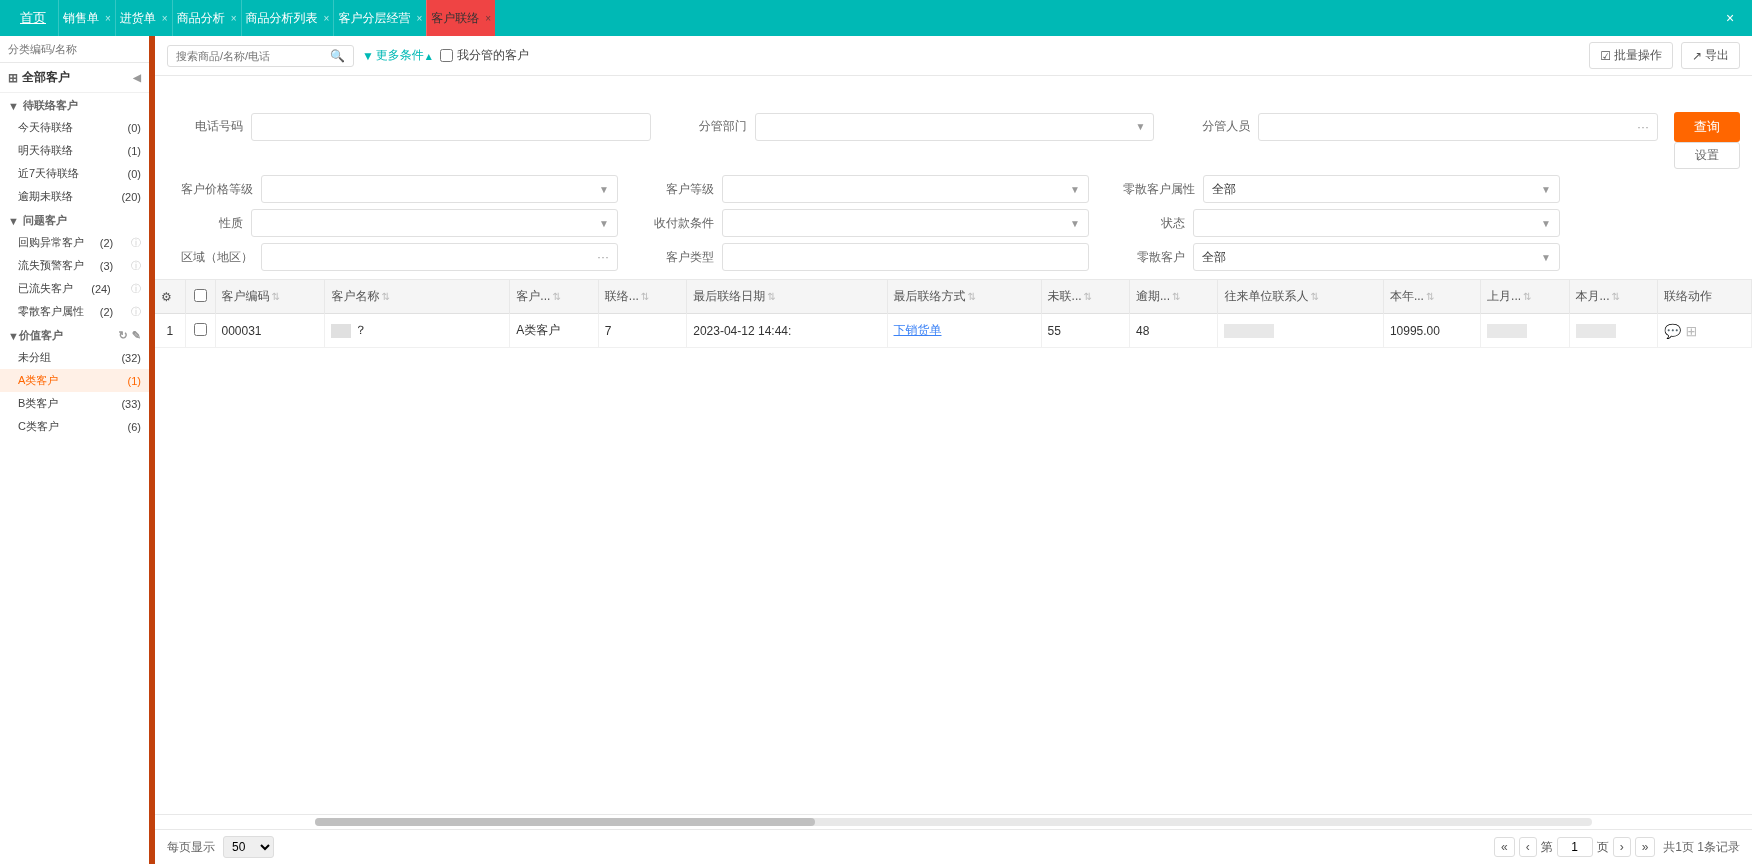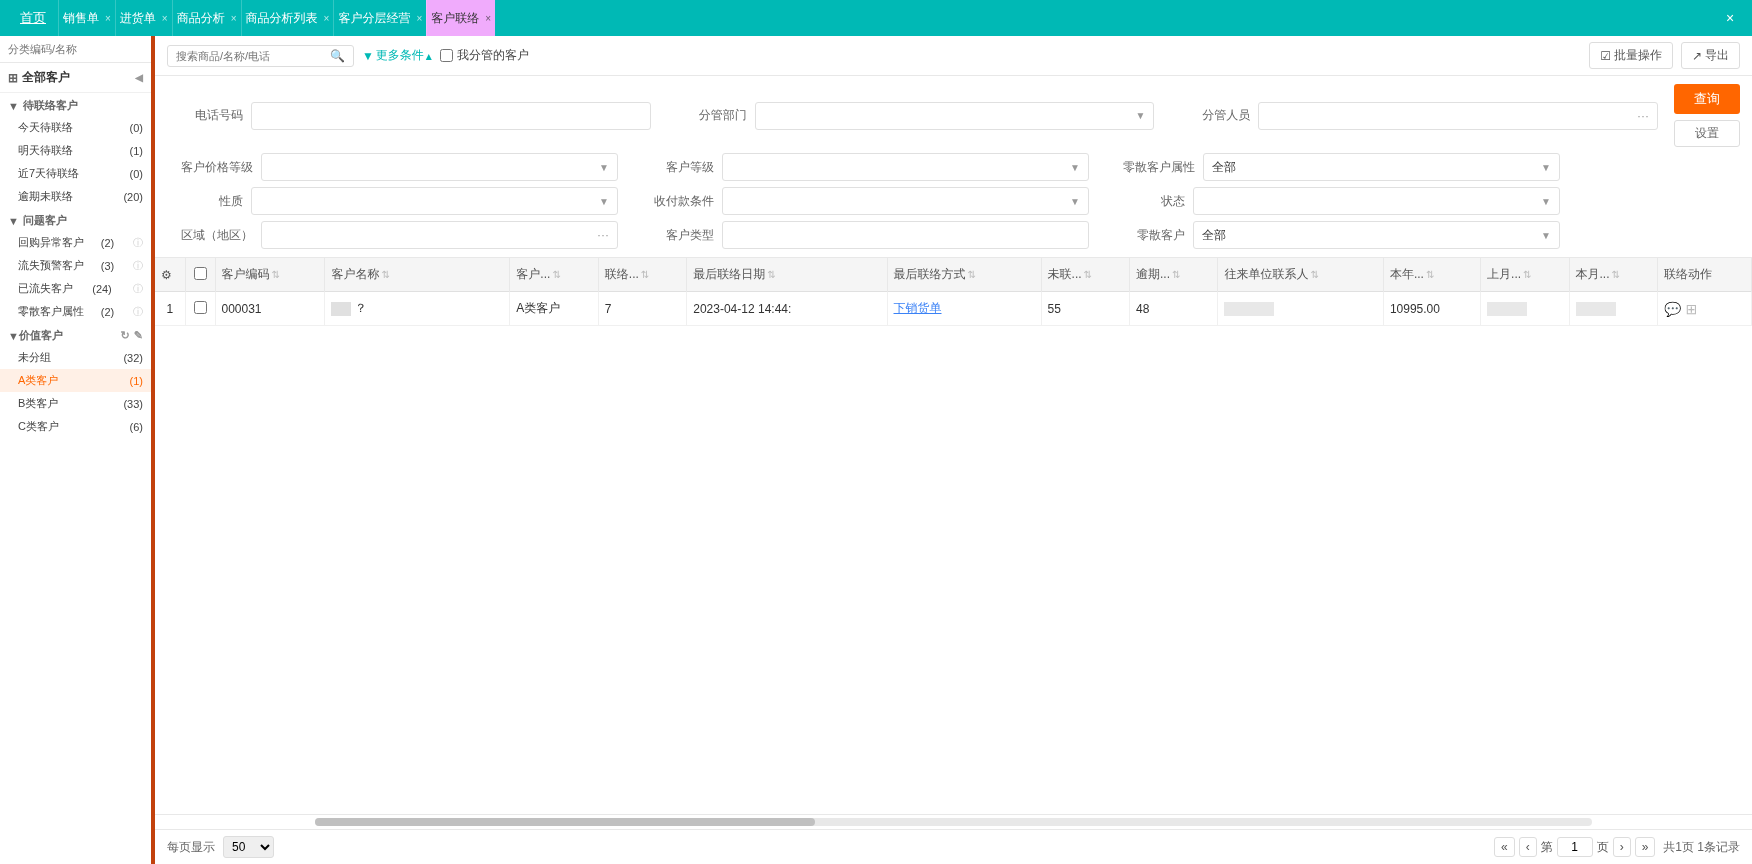--- a/index.html
+++ b/index.html
@@ -27,21 +27,21 @@
       display: flex;
       align-items: center;
       padding: 0 4px;
       height: 100%;
       font-size: 12px;
       cursor: pointer;
       border-left: 1px solid rgba(255,255,255,0.2);
       white-space: nowrap;
     }
     .top-nav .nav-tab.active {
-      background: #f0abfc;
+      background: #ef4444;
       color: #333;
     }
     .top-nav .nav-tab .close-btn {
       margin-left: 6px;
       font-size: 10px;
       opacity: 0.7;
     }
     .top-nav .spacer { flex: 1; }
     .top-nav .close-all {
       width: 28px;
@@ -57,21 +57,21 @@
     .main-container {
       display: flex;
       height: calc(100vh - 36px);
       overflow: hidden;
     }
 
     
     .sidebar {
       width: 155px;
       background: white;
-      border-right: 4px solid #c2410c;
+      border-right: 6px solid #c2410c;
       display: flex;
       flex-direction: column;
       overflow-y: auto;
       flex-shrink: 0;
     }
     .sidebar-search {
       display: flex;
       align-items: center;
       padding: 6px 8px;
       border-bottom: 1px solid #e8e8e8;
@@ -279,23 +279,24 @@
       border: 1px solid #ddd;
       padding: 4px 16px;
       border-radius: 3px;
       cursor: pointer;
       font-size: 12px;
       white-space: nowrap;
     }
     .filter-actions {
       display: flex;
       flex-direction: column;
-      gap: 6px;
+      gap: 0;
       margin-left: 16px;
       flex-shrink: 0;
+      margin-top: 28px;
     }
 
     
     .table-container {
       flex: 1;
       overflow: auto;
       background: white;
       margin: 0;
     }
     table {

